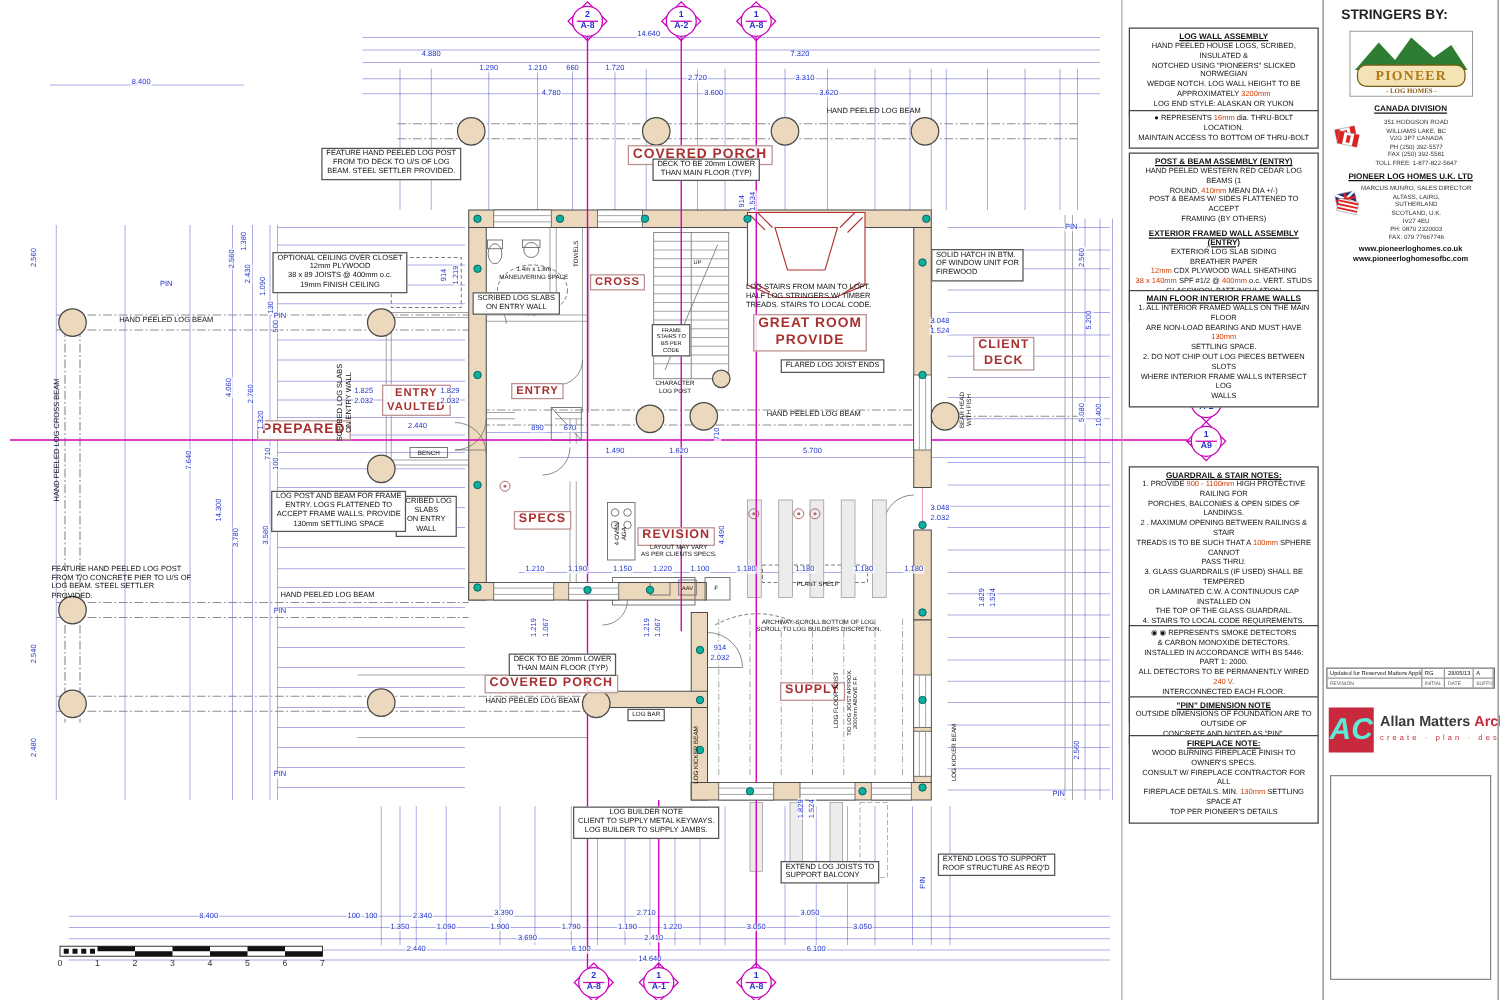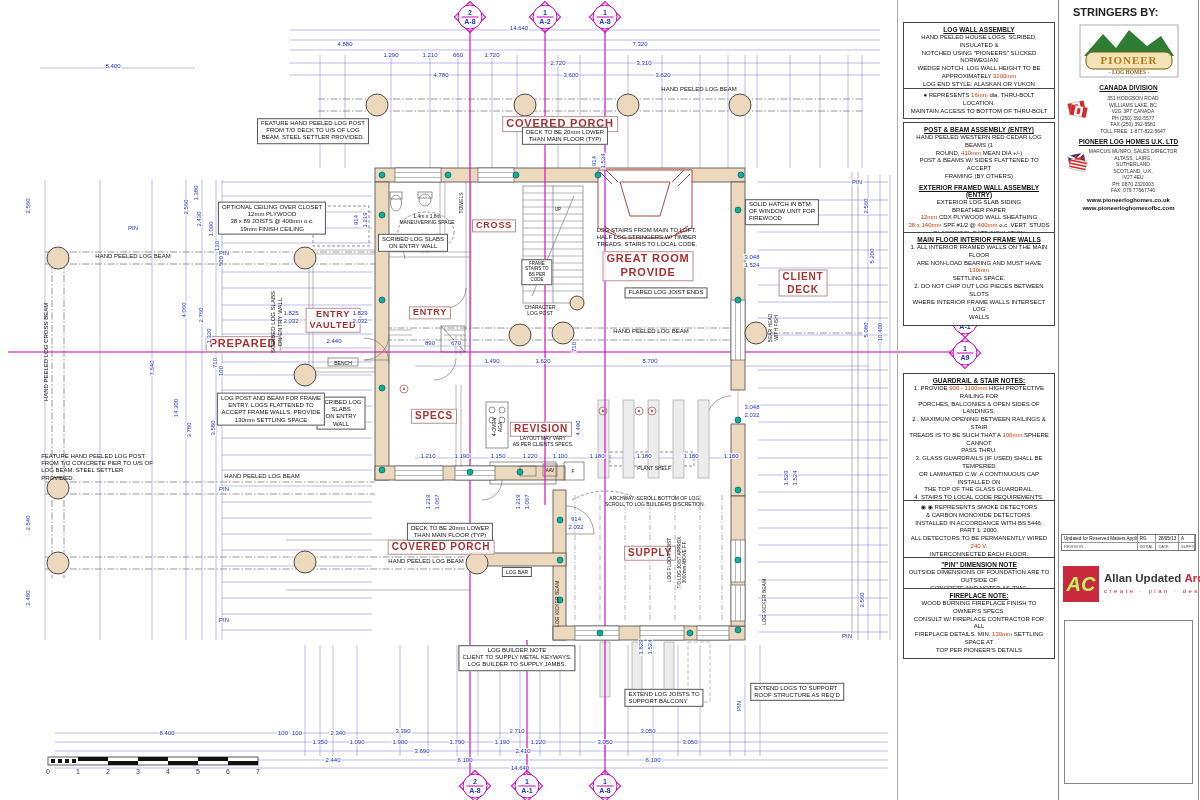--- a/index.html
+++ b/index.html
@@ -44,22 +44,22 @@
   .tb-abs{position:absolute;}
   #prepared{font-size:11px;font-weight:bold;color:#222;left:14px;top:6px;}
   .tb-title{font-size:6.5px;font-weight:bold;text-decoration:underline;text-align:center;width:100%;}
   .tb-addr{font-size:5px;line-height:1.3;text-align:center;white-space:pre-line;width:100%;color:#333;}
   .tb-web{font-size:6px;font-weight:bold;text-align:center;width:100%;line-height:1.35;}
   #revtable{left:2px;top:534px;width:133px;border:1px solid #777;display:grid;
             grid-template-columns:57% 14% 17% 12%;font-size:4.6px;}
   #revtable div{border-right:1px solid #999;padding:1px 2px;overflow:hidden;white-space:nowrap;}
   #revtable .hdr{border-top:1px solid #999;color:#555;font-size:4px;}
   #aclogo{left:4px;top:564px;width:131px;height:48px;}
-  #acsq{position:absolute;left:0;top:2px;width:36px;height:36px;background:#c8293c;color:#bef264;
-        font-style:italic;font-weight:bold;font-size:20px;display:flex;align-items:center;justify-content:center;}
+  #acsq{position:absolute;left:0;top:2px;width:36px;height:36px;background:#c8293c;color:#5eead4;
+        font-style:italic;font-weight:bold;font-size:24px;display:flex;align-items:center;justify-content:center;}
   #acname{position:absolute;left:41px;top:8px;font-size:11.5px;font-weight:bold;color:#3a3a3a;white-space:nowrap;}
   #acname span{color:#c8293c;}
   #actag{position:absolute;left:41px;top:24px;font-size:6px;color:#c8293c;letter-spacing:2.5px;white-space:nowrap;}
   #emptybox{left:5px;top:620px;width:127px;height:162px;border:1px solid #888;}
   #divider{position:absolute;left:897px;top:0;width:0;height:800px;border-left:1px solid #aaa;}
 </style>
 </head>
 <body>
 
 <div id="sheet">
@@ -838,19 +838,19 @@
       <div>28/05/13</div>
       <div>A</div>
       <div class="hdr">REVISION</div>
       <div class="hdr">INITIAL</div>
       <div class="hdr">DATE</div>
       <div class="hdr">SUFFIX</div>
     </div>
 
     <div class="tb-abs" id="aclogo">
       <div id="acsq">AC</div>
-      <div id="acname"><span style="color:#3a3a3a">Allan Updated</span>&nbsp;<span>Architects</span></div>
+      <div id="acname"><span style="color:#3a3a3a">Allan Matters</span>&nbsp;<span>Architects</span></div>
       <div id="actag">create · plan · design</div>
     </div>
 
     <div class="tb-abs" id="emptybox"></div>
   </div>
 </div>
 
 </body></html>

